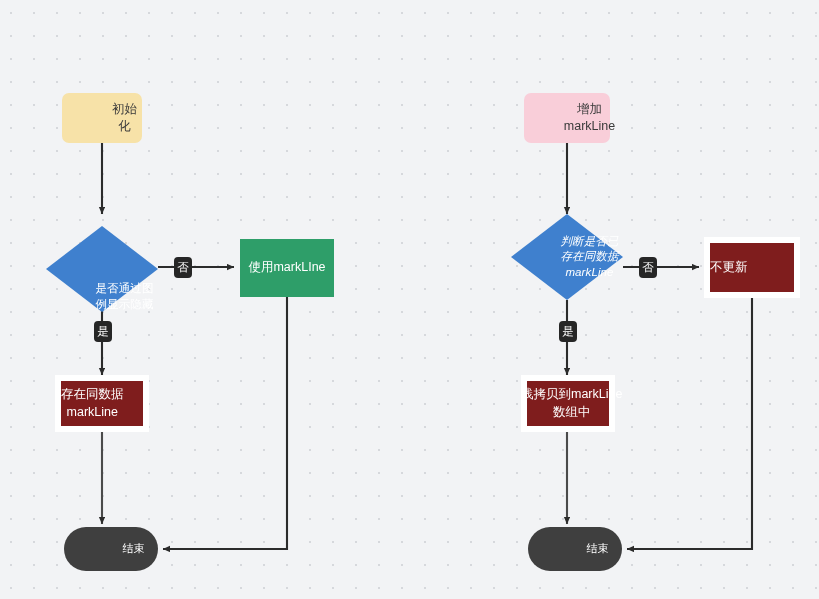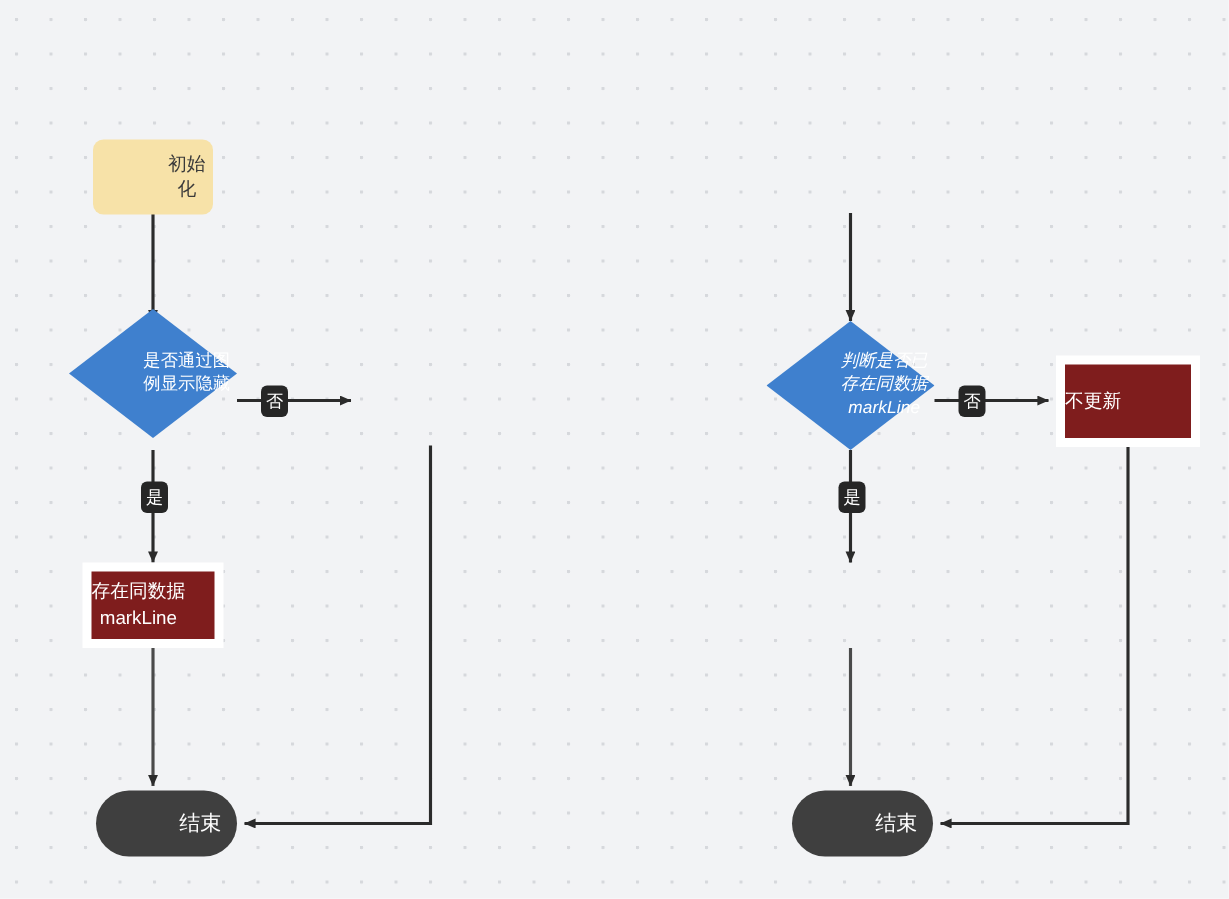--- a/index.html
+++ b/index.html
@@ -90,21 +90,21 @@
     text-align: center;
     line-height: 1.4;
     white-space: pre;
   }
 
   
   .node.end {
     border-radius: 24px;
     background: #3f3f3f;
     color: #ffffff;
-    font-size: 14px;
+    font-size: 11px;
   }
 
   
   .edge-label {
     position: absolute;
     box-sizing: border-box;
     background: #262626;
     color: #ffffff;
     border-radius: 4px;
     font-size: 11.5px;
@@ -144,48 +144,54 @@
 
     <path d="M567,432 L567,524" stroke="#4a4a4a" stroke-width="2.1" fill="none" marker-end="url(#arrow)"></path>
 
     <path d="M752,297 L752,549 L627,549" stroke="#2b2b2b" stroke-width="2.1" fill="none" marker-end="url(#arrow)"></path>
   </svg>
 
   <div class="node start" style="left:62px; top:93px; width:80px; height:50px; background:#f7e2a8;">
     <span>初始化</span>
   </div>
 
-  <div class="node decision" style="left:46px; top:206px; width:112px; height:86px;">
+  <div class="node decision" style="left:46px; top:226px; width:112px; height:86px;align-items:flex-end;">
     <svg class="diamond-shape" viewBox="0 0 112 86" preserveAspectRatio="none">
       <polygon points="56,0 112,43 56,86 0,43" fill="#3f80ce"></polygon>
     </svg>
     <span class="diamond-label">是否通过图
 例显示隐藏</span>
   </div>
 
   <div class="edge-label" style="left:174px; top:257px; width:18px; height:21px;">
     <span>否</span>
   </div>
 
   <div class="edge-label" style="left:94px; top:321px; width:18px; height:21px;">
     <span>是</span>
   </div>
 
+  <div class="node process plain" style="left:240px; top:239px; width:94px; height:58px;">
+    <span>使用markLIne</span>
+  </div>
 
   <div class="node process" style="left:55px; top:375px; width:94px; height:57px;">
     <div class="fill">
       <span>存在同数据
 markLine</span>
     </div>
   </div>
 
   <div class="node end" style="left:64px; top:527px; width:94px; height:44px;">
     <span>结束</span>
   </div>
 
+  <div class="node start" style="left:524px; top:93px; width:86px; height:50px; background:#f9ced9;">
+    <span>增加markLine</span>
+  </div>
 
   <div class="node decision" style="left:511px; top:214px; width:112px; height:86px;font-style:italic;">
     <svg class="diamond-shape" viewBox="0 0 112 86" preserveAspectRatio="none">
       <polygon points="56,0 112,43 56,86 0,43" fill="#3f80ce"></polygon>
     </svg>
     <span class="diamond-label">判断是否已
 存在同数据
 markLine</span>
   </div>
 
@@ -196,18 +202,24 @@
   <div class="edge-label" style="left:559px; top:321px; width:18px; height:21px;">
     <span>是</span>
   </div>
 
   <div class="node process" style="left:704px; top:237px; width:96px; height:61px;">
     <div class="fill">
       <span>不更新</span>
     </div>
   </div>
 
+  <div class="node process" style="left:521px; top:375px; width:94px; height:57px; overflow:visible;">
+    <div class="fill" style="overflow:visible;">
+      <span style="display:block; width:110px; margin-left:-6px;">浅拷贝到markLine
+数组中</span>
+    </div>
+  </div>
 
   <div class="node end" style="left:528px; top:527px; width:94px; height:44px;">
     <span>结束</span>
   </div>
 
 </div>
 
 </body></html>

